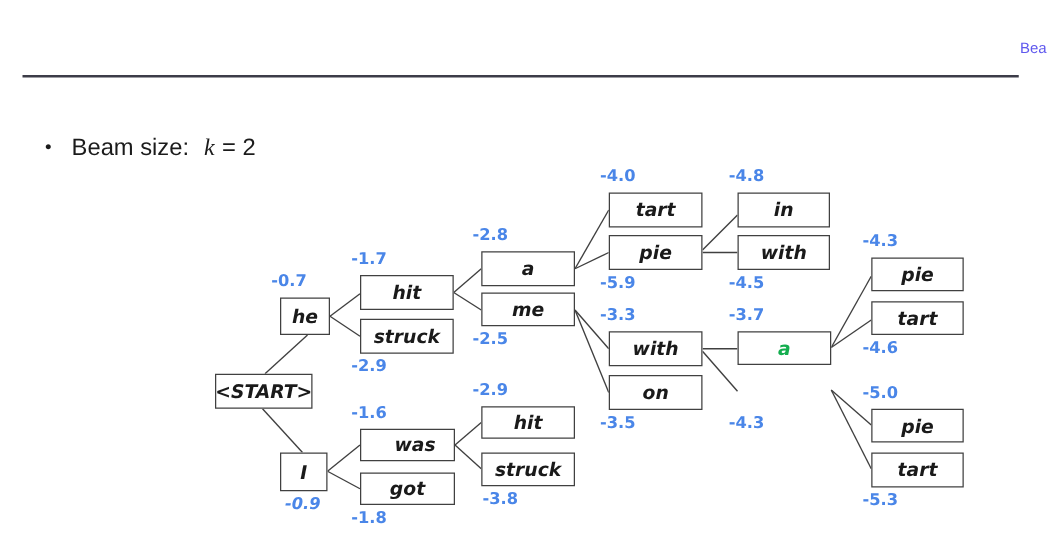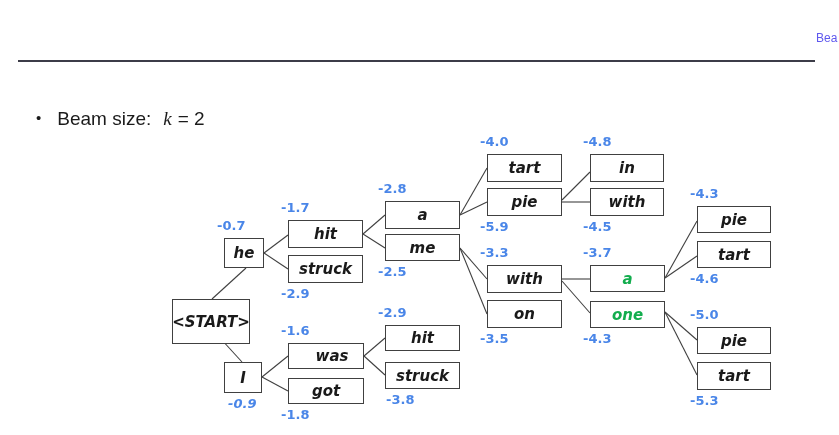--- a/index.html
+++ b/index.html
@@ -78,21 +78,21 @@
         <line x1="460" y1="248" x2="487" y2="279"></line>
         <line x1="460" y1="248" x2="487" y2="314"></line>
         <line x1="562" y1="279" x2="590" y2="279"></line>
         <line x1="562" y1="281" x2="590" y2="313"></line>
         <line x1="665" y1="278" x2="697" y2="221"></line>
         <line x1="665" y1="278" x2="697" y2="256"></line>
         <line x1="665" y1="312" x2="697" y2="340"></line>
         <line x1="665" y1="312" x2="697" y2="375"></line>
       </svg>
 
-  <div class="node" style="left: 172px; top: 299px; width: 78px; height: 45px;">
+  <div class="node" style="left: 172px; top: 299px; width: 78px; height: 28px;">
         <span>&lt;START&gt;</span>
       </div>
       <div class="node" style="left: 224px; top: 238px; width: 40px; height: 30px;">
         <span>he</span>
       </div>
       <div class="score" style="left: 224px; width: 40px; top: 218px;">-0.7</div>
       <div class="node" style="left: 224px; top: 362px; width: 38px; height: 31px;">
         <span>I</span>
       </div>
       <div class="score" style="left: 235px; width: 38px; top: 396px; font-style: italic;">-0.9</div>
@@ -149,23 +149,20 @@
       </div>
       <div class="score" style="left: 487px; width: 75px; top: 245px;">-3.3</div>
       <div class="node" style="left: 487px; top: 300px; width: 75px; height: 28px;">
         <span>on</span>
       </div>
       <div class="score" style="left: 487px; width: 75px; top: 331px;">-3.5</div>
       <div class="node green" style="left: 590px; top: 265px; width: 75px; height: 27px;">
         <span>a</span>
       </div>
       <div class="score" style="left: 590px; width: 75px; top: 245px;">-3.7</div>
-      <div class="node green" style="left: 590px; top: 301px; width: 75px; height: 27px;">
-        <span>one</span>
-      </div>
       <div class="score" style="left: 590px; width: 75px; top: 331px;">-4.3</div>
       <div class="node" style="left: 697px; top: 206px; width: 74px; height: 27px;">
         <span>pie</span>
       </div>
       <div class="score" style="left: 697px; width: 74px; top: 186px;">-4.3</div>
       <div class="node" style="left: 697px; top: 241px; width: 74px; height: 27px;">
         <span>tart</span>
       </div>
       <div class="score" style="left: 697px; width: 74px; top: 271px;">-4.6</div>
       <div class="node" style="left: 697px; top: 327px; width: 74px; height: 27px;">

